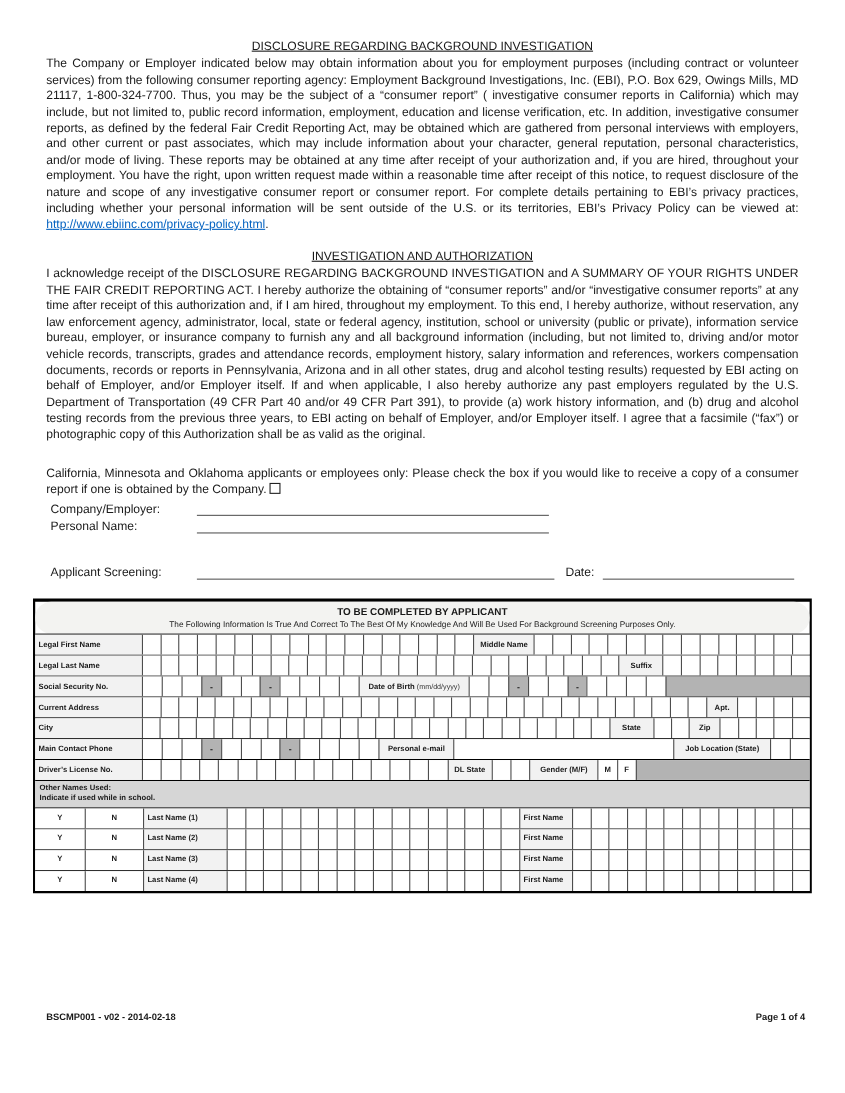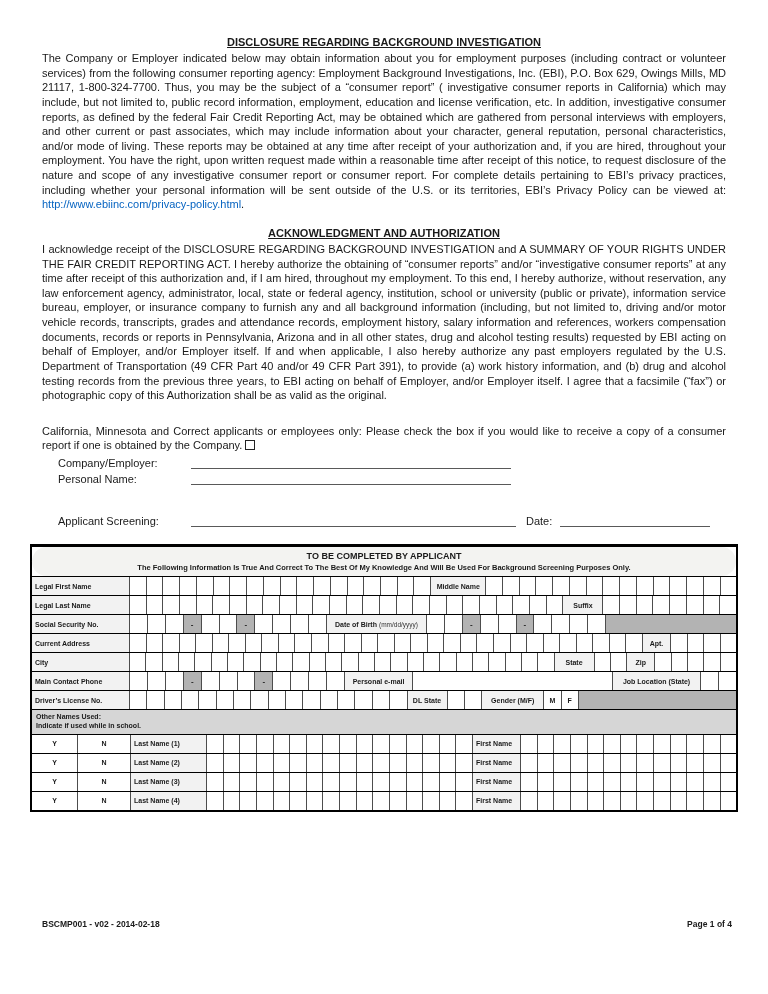--- a/index.html
+++ b/index.html
@@ -1,31 +1,31 @@
 <!DOCTYPE html>
 <html><head>
 <meta charset="utf-8">
 <style>
   html,body{margin:0;padding:0;background:#ffffff;}
   .page{position:relative;width:768px;height:994px;background:#fff;box-sizing:border-box;
         padding:36px 30px 0;font-family:"Liberation Sans",sans-serif;color:#1a1a1a;overflow:hidden;}
-  .doc-title{text-align:center;font-weight:bold;text-decoration:underline;font-size:11px;margin:0 12px 3px;}
+  .doc-title{text-align:center;font-weight:normal;text-decoration:underline;font-size:11px;margin:0 12px 3px;}
   .para{font-size:11px;line-height:1.33;text-align:justify;margin:0 12px;} .gap-m{margin-top:15px;} .gap-l{margin-top:21px;}
-  a.doclink{color:#0563c1;cursor:pointer;}
+  a.doclink{color:#0563c1;text-decoration:underline;cursor:pointer;}
   .checkbox{display:inline-block;width:8px;height:8px;border:1px solid #222;vertical-align:-1px;margin-left:3px;background:#fff;}
-  .sig-row{display:flex;align-items:flex-end;font-size:11px;margin:0 28px;height:16px;}
+  .sig-row{display:flex;align-items:flex-end;font-size:11px;margin:0 16px;height:16px;}
   .sig-label{flex:0 0 133px;}
   .sig-line{border-bottom:1px solid #595959;height:13px;}
   .w320{width:320px;} .w325{width:325px;} .flexline{flex:1 1 auto;}
   .date-label{margin-left:10px;padding-right:8px;text-align:right;}
   
   .app-table{margin-top:17px;border:2px solid #000;border-top:3px solid #000;background:#fff;}
   .tbl-head{background:#f3f3f1;text-align:center;padding:4px 6px 4px;border-radius:16px;}
   .tbl-title{font-size:9px;font-weight:bold;}
-  .tbl-sub{font-size:7.5px;margin-top:2px;font-weight:bold;}
+  .tbl-sub{font-size:7.5px;margin-top:2px;}
   .tbl-instr{font-size:7.5px;font-weight:bold;margin-top:9px;}
   .grid-row{display:flex;height:18px;border-top:1px solid #000;}
   .cell{box-sizing:border-box;border-left:1px solid #4d4d4d;}
   .cell:first-child{border-left:none;}
   .label{background:#f2f2f2;font-size:7px;font-weight:bold;display:flex;align-items:center;padding:0 3px;overflow:hidden;white-space:nowrap;}
   .label.center{justify-content:center;}
   .label .sub{font-weight:normal;font-size:6.5px;margin-left:2px;color:#333;}
   .box{flex:1 1 0;background:#fff;}
   .dash{flex:1 1 0;background:#b3b3b3;display:flex;align-items:center;justify-content:center;
         font-size:8px;font-weight:bold;color:#1a1a1a;}
@@ -38,24 +38,24 @@
           font-size:8.5px;font-weight:bold;}
 </style>
 </head>
 <body>
 
 <div class="page">
 
   <div class="doc-title">DISCLOSURE REGARDING BACKGROUND INVESTIGATION</div>
   <p class="para"><span>The Company or Employer indicated below may obtain information about you for employment purposes (including contract or volunteer services) from the following consumer reporting agency: Employment Background Investigations, Inc. (EBI), P.O. Box 629, Owings Mills, MD 21117, 1-800-324-7700. Thus, you may be the subject of a “consumer report”  ( investigative consumer reports in California) which may include, but not limited to, public record information, employment, education and license verification, etc. In addition, investigative consumer reports, as defined by the federal Fair Credit Reporting Act, may be obtained which are gathered from personal interviews with employers, and other current or past associates, which may include information about your character, general reputation, personal characteristics, and/or mode of living. These reports may be obtained at any time after receipt of your authorization and, if you are hired, throughout your employment. You have the right, upon written request made within a reasonable time after receipt of this notice, to request disclosure of the nature and scope of any investigative consumer report or consumer report. For complete details pertaining to EBI’s privacy practices, including whether your personal information will be sent outside of the U.S. or its territories, EBI’s Privacy Policy can be viewed at: </span><a class="doclink">http://www.ebiinc.com/privacy-policy.html</a><span>.</span></p>
 
-  <div class="doc-title gap-m">ACKNOWLEDGMENT AND AUTHORIZATION</div>
+  <div class="doc-title gap-m">INVESTIGATION AND AUTHORIZATION</div>
   <p class="para">I acknowledge receipt of the DISCLOSURE REGARDING BACKGROUND INVESTIGATION and A SUMMARY OF YOUR RIGHTS UNDER THE FAIR CREDIT REPORTING ACT. I hereby authorize the obtaining of “consumer reports” and/or “investigative consumer reports” at any time after receipt of this authorization and, if I am hired, throughout my employment. To this end, I hereby authorize, without reservation, any law enforcement agency, administrator, local, state or federal agency, institution, school or university (public or private), information service bureau, employer, or insurance company to furnish any and all background information (including, but not limited to, driving and/or motor vehicle records, transcripts, grades and attendance records, employment history, salary information and references, workers compensation documents, records or reports in Pennsylvania, Arizona and in all other states, drug and alcohol testing results) requested by EBI acting on behalf of Employer, and/or Employer itself. If and when applicable, I also hereby authorize any past employers regulated by the U.S. Department of Transportation (49 CFR Part 40 and/or 49 CFR Part 391), to provide (a) work history information, and (b) drug and alcohol testing records from the previous three years, to EBI acting on behalf of Employer, and/or Employer itself. I agree that a facsimile (“fax”) or photographic copy of this Authorization shall be as valid as the original.</p>
 
-  <p class="para gap-l"><span>California, Minnesota and Correct applicants or employees only: Please check the box if you would like to receive a copy of a consumer report if one is obtained by the Company.</span><span class="checkbox"></span></p>
+  <p class="para gap-l"><span>California, Minnesota and Oklahoma applicants or employees only: Please check the box if you would like to receive a copy of a consumer report if one is obtained by the Company.</span><span class="checkbox"></span></p>
 
 
   <div class="sig-row gap-l">
     <span class="sig-label">Company/Employer:</span>
     <span class="sig-line w320"></span>
   </div>
 
   <div class="sig-row gap-m">
     <span class="sig-label">Personal Name:</span>
     <span class="sig-line w320"></span>

